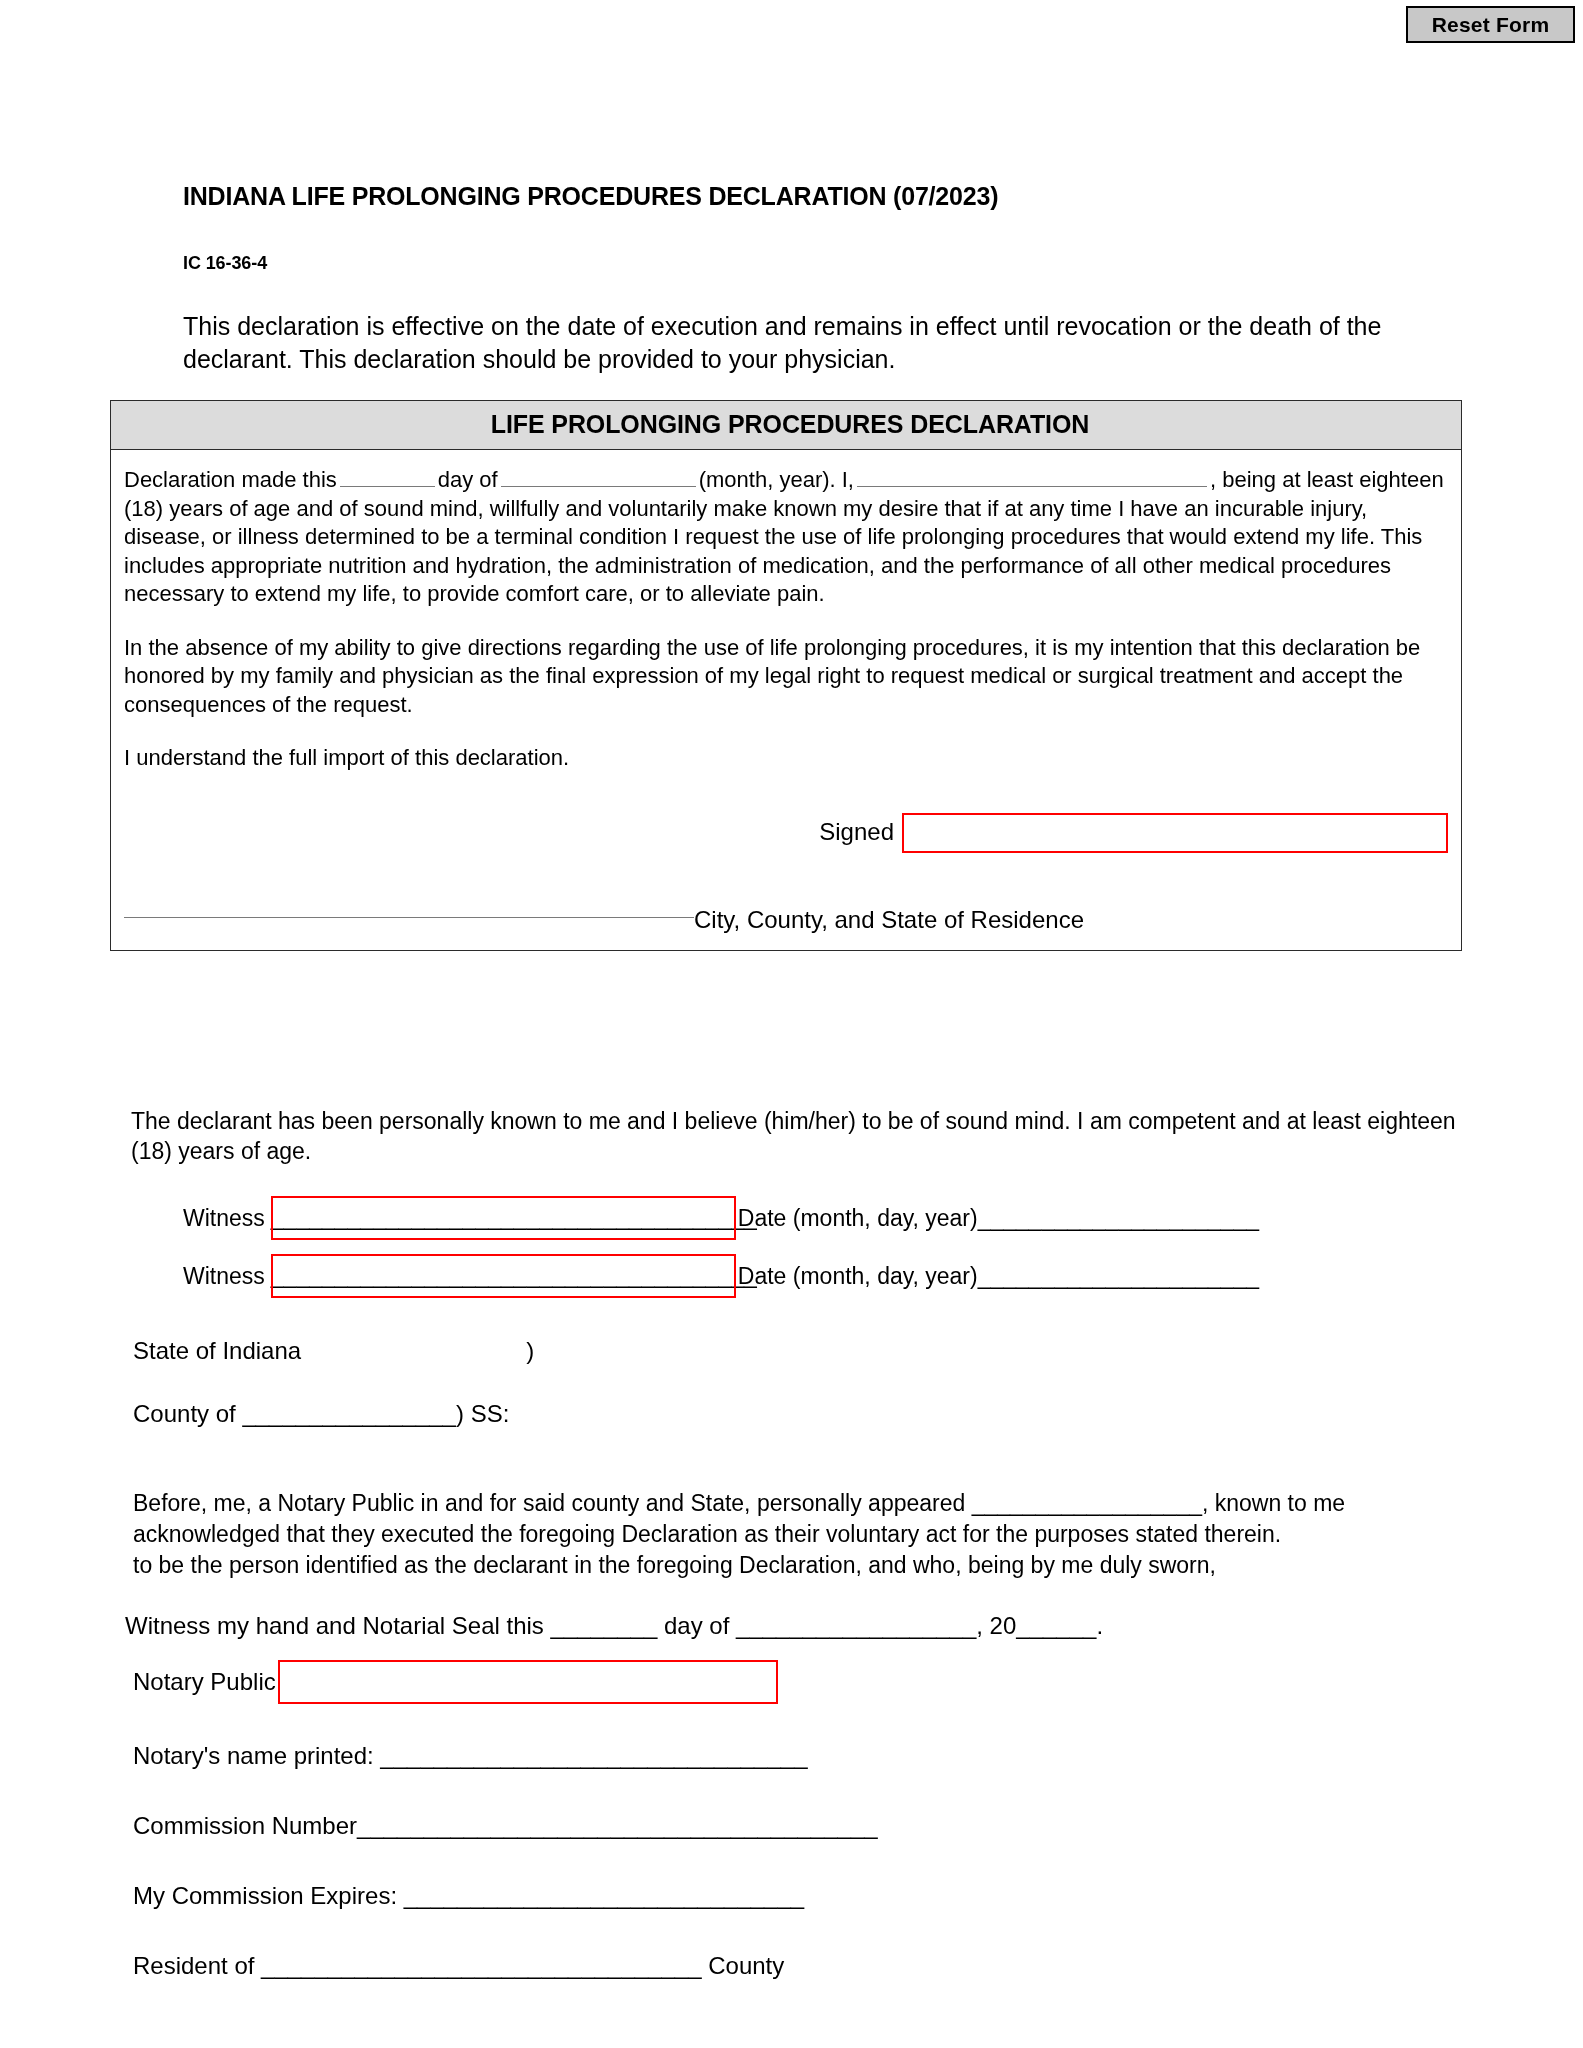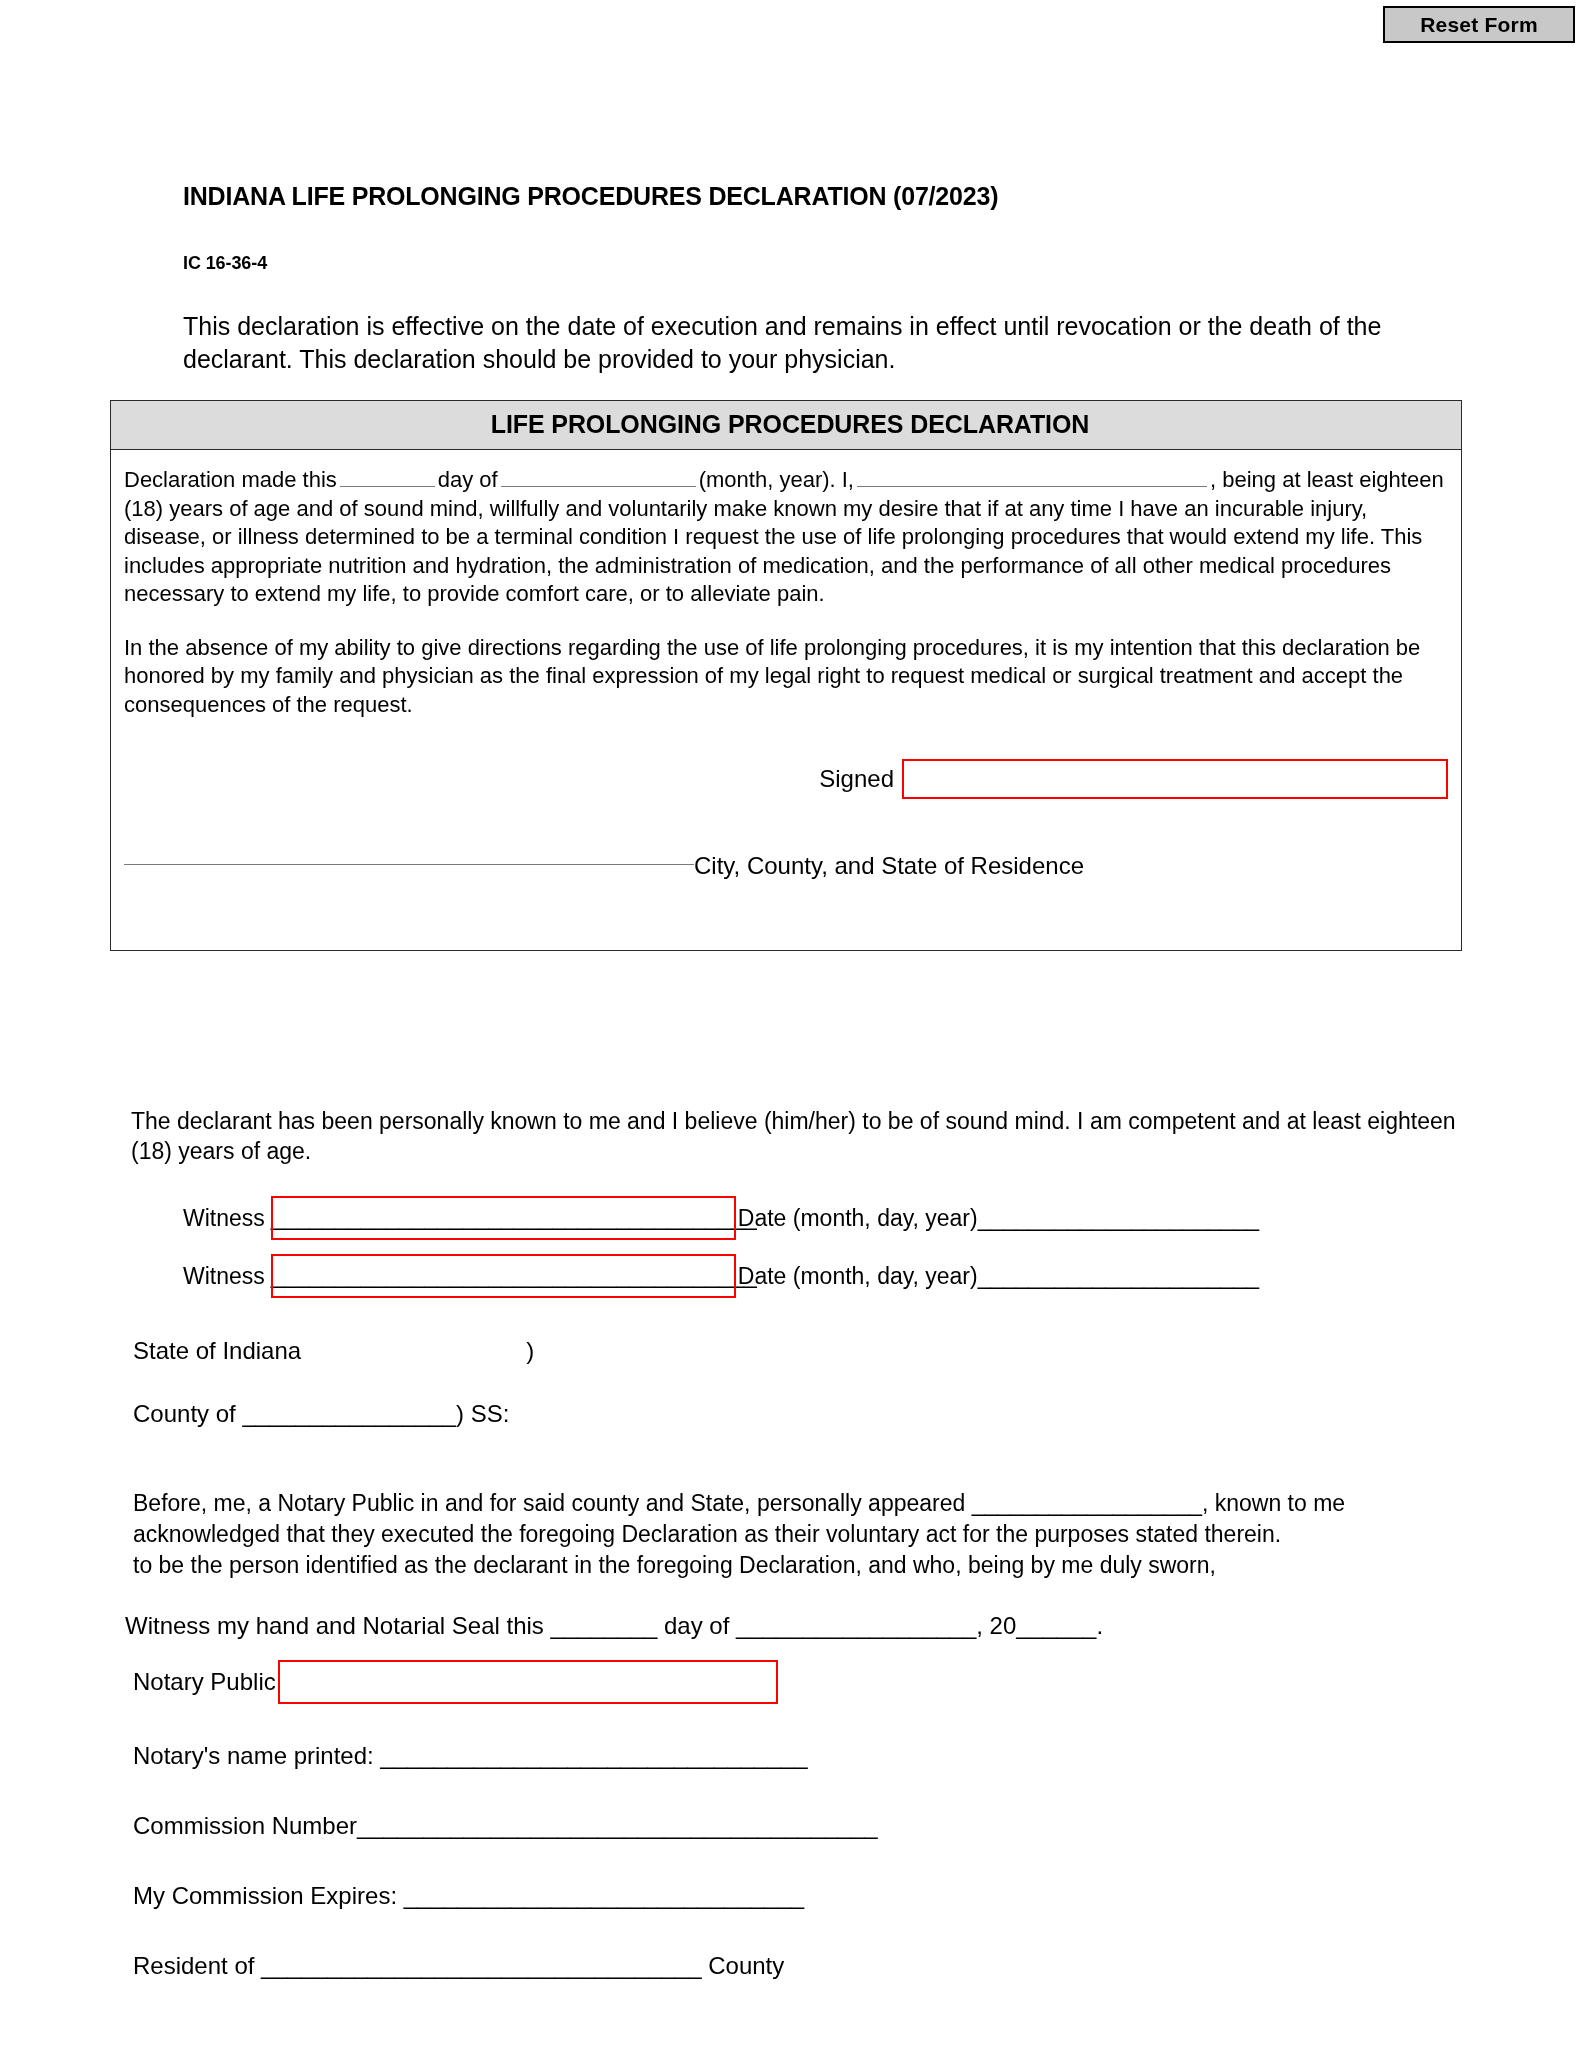--- a/index.html
+++ b/index.html
@@ -15,21 +15,21 @@
     font-family: "Liberation Sans", sans-serif;
     color: #000000;
     overflow: hidden;
   }
 
   
   .reset-btn {
     position: absolute;
     top: 6px;
     right: 8px;
-    width: 192px;
+    width: 169px;
     height: 37px;
     background: #c8c8c8;
     border: 2px solid #000000;
     display: flex;
     align-items: center;
     justify-content: center;
     font-size: 21px;
     font-weight: bold;
     letter-spacing: 0.2px;
     cursor: pointer;
@@ -280,20 +280,21 @@
   <div class="decl-box">
 
     <div class="band">LIFE PROLONGING PROCEDURES DECLARATION</div>
 
     <div class="decl-body">
       <p class="tight"><span>Declaration made this</span><span class="blank b-sm"></span><span>day of</span><span class="blank b-md"></span><span>(month, year). I,</span><span class="blank b-lg"></span><span>,</span>
       <span>being at least eighteen (18) years of age and of sound mind, willfully and voluntarily make known my desire that if at any time I have an incurable injury, disease, or illness determined to be a terminal condition I request the use of life prolonging procedures that would extend my life.  This includes appropriate nutrition and hydration, the administration of medication, and the performance of all other medical procedures necessary to extend my life, to provide comfort care, or to alleviate pain.</span></p>
 
       <p>In the absence of my ability to give directions regarding the use of life prolonging procedures, it is my intention that this declaration be honored by my family and physician as the final expression of my legal right to request medical or surgical treatment and accept the consequences of the request.</p>
 
+      <p>I understand the full import of this declaration.</p>
 
       <div class="signed-row">
         <span class="signed-label">Signed</span>
         <input class="signed-input" type="text" value="" style="">
       </div>
 
       <div class="city-wrap">
         <div class="city-line"></div>
         <div class="city-label">City, County, and State of Residence</div>
       </div>

